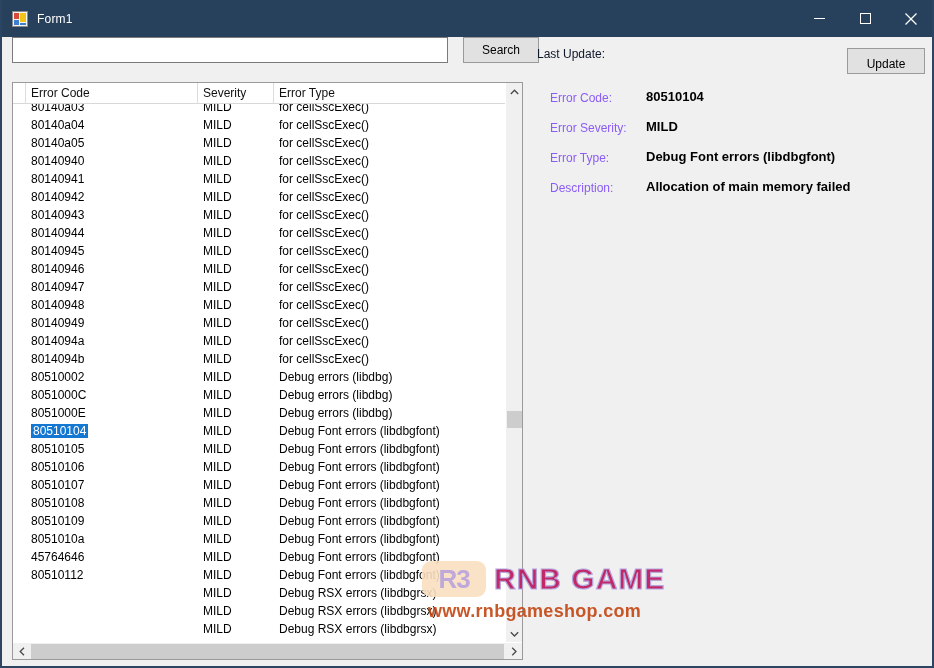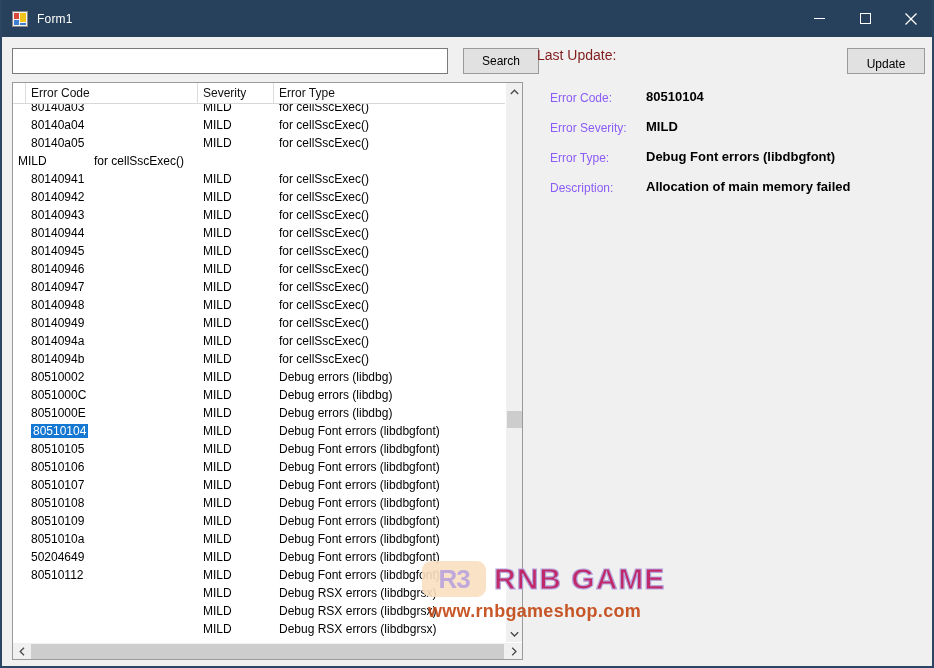--- a/index.html
+++ b/index.html
@@ -62,21 +62,21 @@
     width: 46px; height: 37px;
     display: flex; align-items: center; justify-content: center;
     color: #ffffff;
     flex: 0 0 auto;
   }
   .win-btn svg { display: block; }
 
   
   #search-row {
     position: absolute;
-    left: 10px; top: 48px;
+    left: 10px; top: 37px;
     width: 520px; height: 26px;
   }
   #search-input {
     position: absolute;
     left: 0; top: 0;
     width: 436px; height: 26px;
     border: 1px solid #7a7a7a;
     background: #ffffff;
     font-family: "Liberation Sans", sans-serif;
     font-size: 12px;
@@ -94,22 +94,22 @@
     font-size: 12px;
     color: #000;
     cursor: default;
     padding: 0;
   }
 
   
   #lastupdate-label {
     position: absolute;
     left: 535px; top: 47px;
-    font-size: 14px;
-    color: #7f1d1d;
+    font-size: 12px;
+    color: #0f172a;
   }
   #lastupdate-value {
     position: absolute;
     left: 611px; top: 48px;
     font-size: 12.5px;
     font-weight: bold;
     color: #000000;
     white-space: nowrap;
   }
   #update-button {
@@ -371,20 +371,21 @@
             <div class="cell code">80140a04</div>
             <div class="cell sev">MILD</div>
             <div class="cell type">for cellSscExec()</div>
           </div>
           <div class="lv-row">
             <div class="cell code">80140a05</div>
             <div class="cell sev">MILD</div>
             <div class="cell type">for cellSscExec()</div>
           </div>
           <div class="lv-row">
+            <div class="cell code">80140940</div>
             <div class="cell sev">MILD</div>
             <div class="cell type">for cellSscExec()</div>
           </div>
           <div class="lv-row">
             <div class="cell code">80140941</div>
             <div class="cell sev">MILD</div>
             <div class="cell type">for cellSscExec()</div>
           </div>
           <div class="lv-row">
             <div class="cell code">80140942</div>
@@ -480,21 +481,21 @@
             <div class="cell code">80510109</div>
             <div class="cell sev">MILD</div>
             <div class="cell type">Debug Font errors (libdbgfont)</div>
           </div>
           <div class="lv-row">
             <div class="cell code">8051010a</div>
             <div class="cell sev">MILD</div>
             <div class="cell type">Debug Font errors (libdbgfont)</div>
           </div>
           <div class="lv-row">
-            <div class="cell code">50204649</div>
+            <div class="cell code">45764646</div>
             <div class="cell sev">MILD</div>
             <div class="cell type">Debug Font errors (libdbgfont)</div>
           </div>
           <div class="lv-row">
             <div class="cell code">80510112</div>
             <div class="cell sev">MILD</div>
             <div class="cell type">Debug Font errors (libdbgfont)</div>
           </div>
           <div class="lv-row">
             <div class="cell code"></div>

